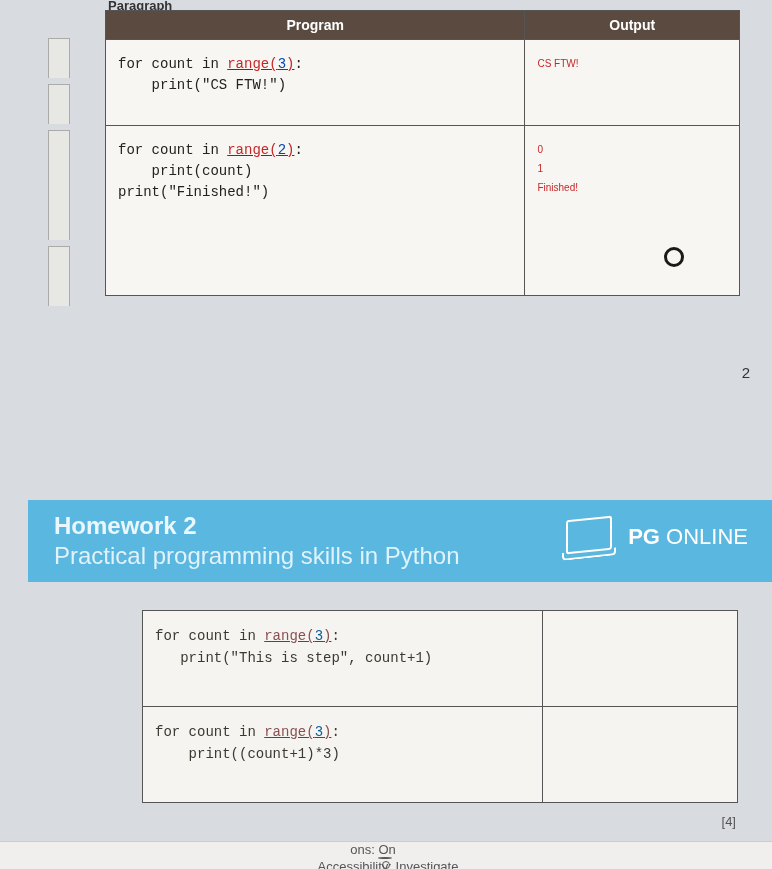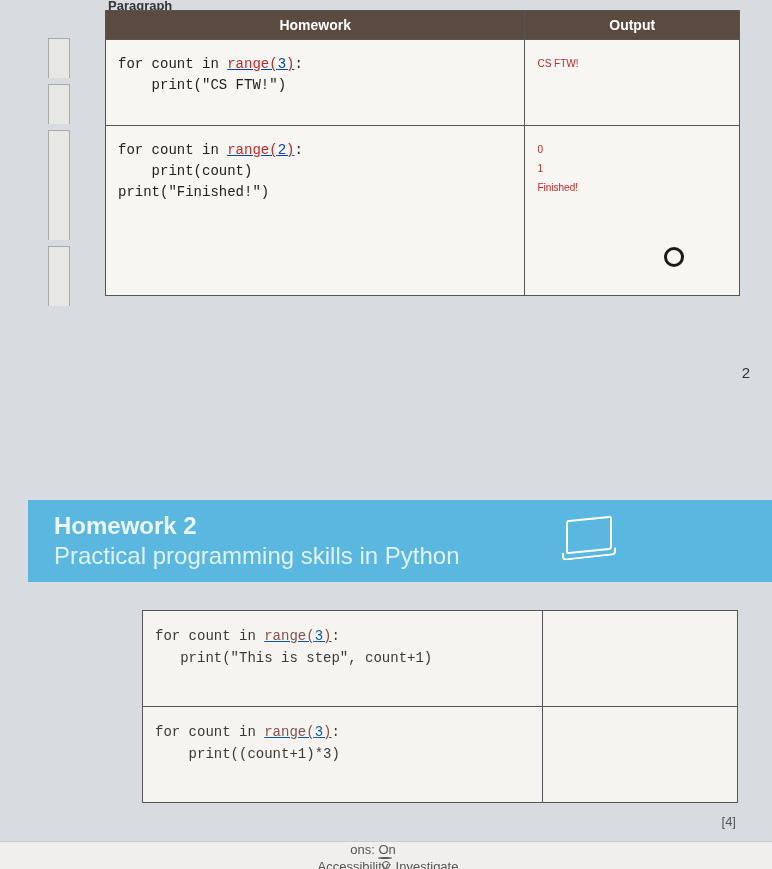--- a/index.html
+++ b/index.html
@@ -222,21 +222,21 @@
 <div class="rulers">
   <div class="ruler-seg"></div>
   <div class="ruler-seg"></div>
   <div class="ruler-seg" style="height:110px"></div>
   <div class="ruler-seg" style="height:60px"></div>
 </div>
 
 <table class="table1">
   <tbody>
       <tr>
-    <th class="col-program">Homework</th>
+    <th class="col-program">Program</th>
     <th class="col-output">Output</th>
   </tr>
   <tr class="row1">
     <td>
       <div class="code"><span>for count in </span><span class="link"><span class="range-red">range(</span><span>3</span><span class="range-red">)</span></span><span>:
     print("CS FTW!")</span></div>
     </td>
     <td class="output">
       <span class="line">CS FTW!</span>
     </td>
@@ -256,20 +256,23 @@
   </tr>
 </tbody>
   </table>
 
 <div class="page-num">2</div>
 
 <div class="banner">
   <div class="hw">Homework 2</div>
   <div class="sub">Practical programming skills in Python</div>
   <div class="laptop-icon"></div>
+  <div class="brand">
+    <span class="pg">PG</span><span> ONLINE</span>
+  </div>
 </div>
 
 <table class="table2">
   <tbody>
       <tr class="row2b">
     <td class="code-cell">
       <div class="code2"><span>for count in </span><span class="link2"><span class="r2">range(</span><span>3</span><span class="r2">)</span></span><span>:
    print("This is step", count+1)</span></div>
     </td>
     <td class="out-cell"></td>

